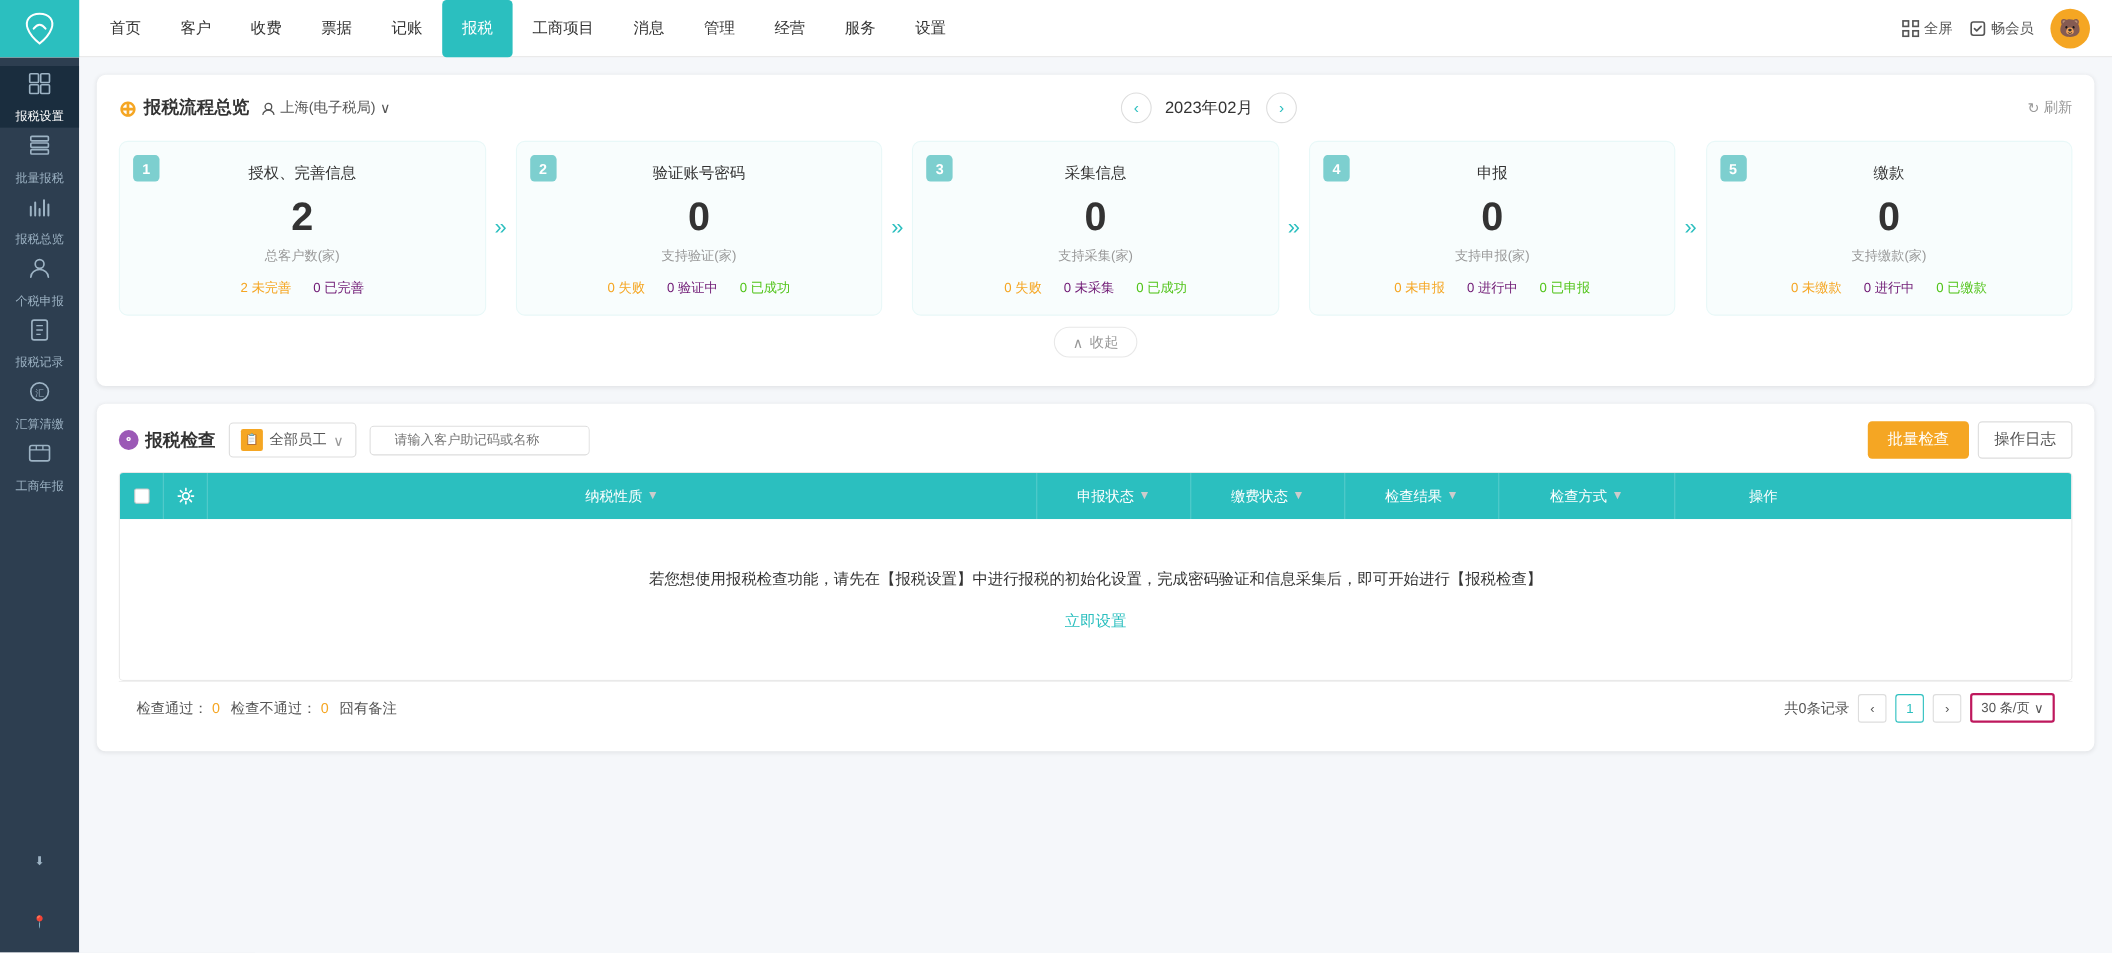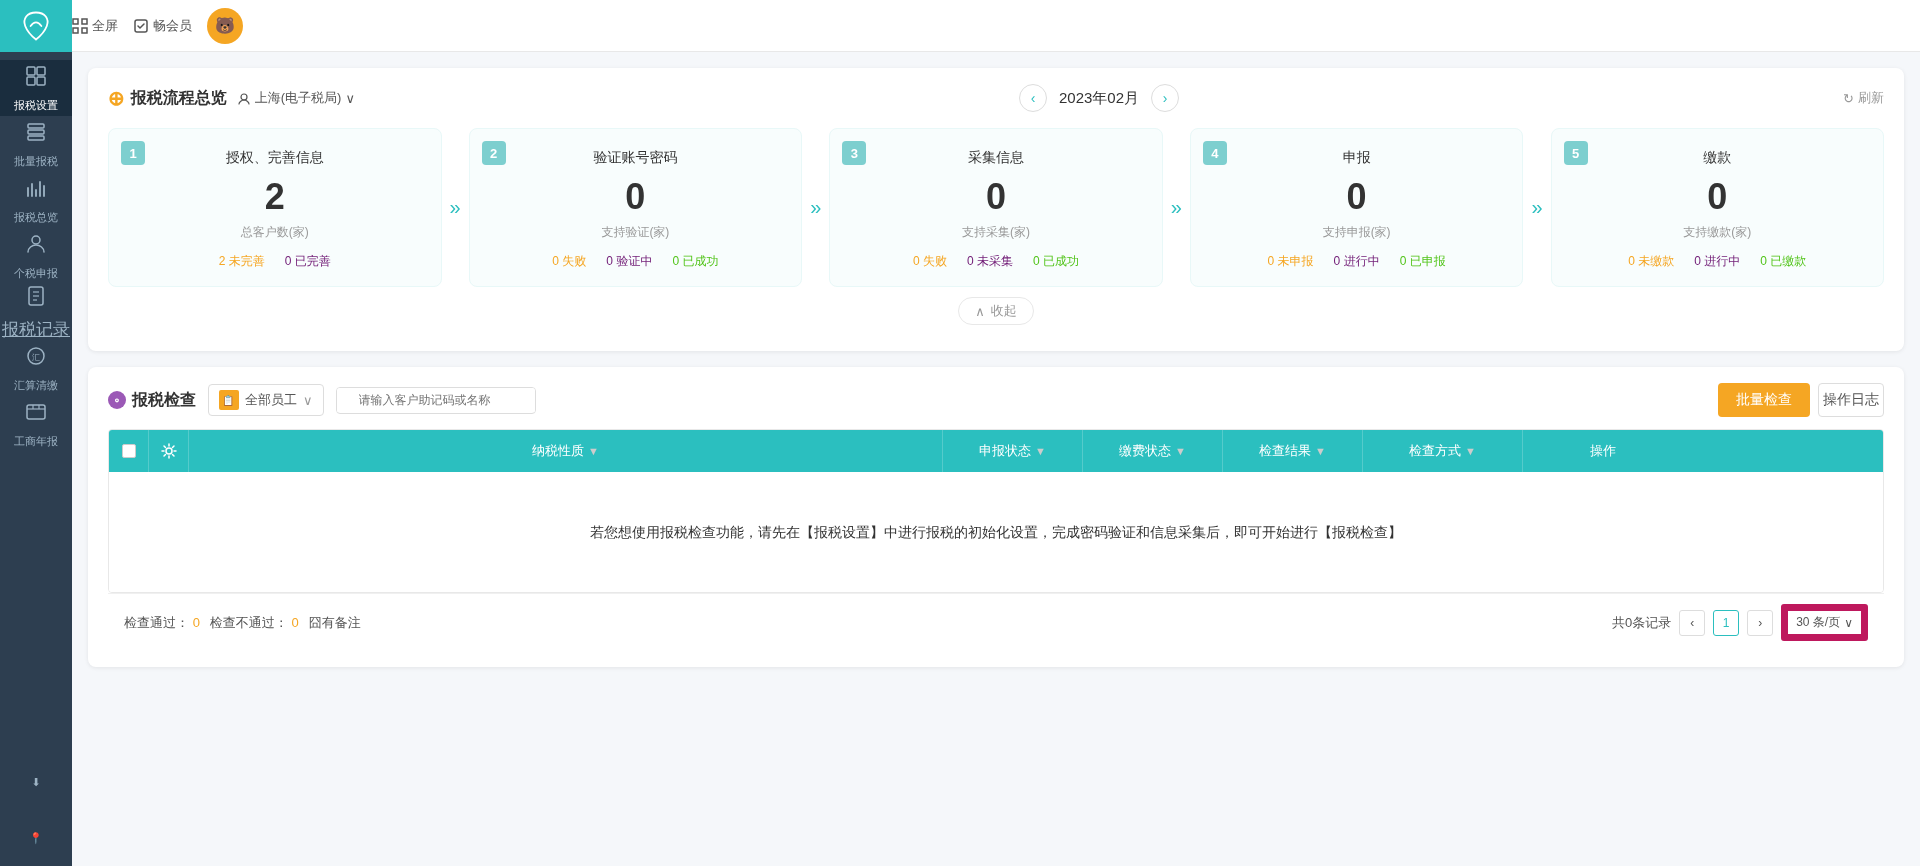--- a/index.html
+++ b/index.html
@@ -353,21 +353,21 @@
       border-radius: 4px;
       padding: 7px 18px;
       font-size: 14px;
       cursor: pointer;
     }
     .btn-outline {
       background: #fff;
       color: #555;
       border: 1px solid #ddd;
       border-radius: 4px;
-      padding: 7px 4px;
+      padding: 7px 14px;
       font-size: 14px;
       cursor: pointer;
     }
 
     
     .table-container {
       border: 1px solid #e8e8e8;
       border-radius: 4px;
       overflow: hidden;
     }
@@ -442,21 +442,21 @@
       display: flex;
       align-items: center;
       justify-content: center;
       color: #2bbfbf;
       font-size: 12px;
     }
     .per-page {
       display: flex;
       align-items: center;
       gap: 4px;
-      border: 7px solid #be185d;
+      border: 2px solid #be185d;
       border-radius: 3px;
       padding: 3px 8px;
       font-size: 12px;
       cursor: pointer;
       background: #fff;
     }
 
     
     ::-webkit-scrollbar { width: 6px; }
     ::-webkit-scrollbar-track { background: #f5f5f5; }
@@ -479,20 +479,34 @@
   </style>
 </head>
 <body>
 
 <div class="top-nav">
   <div class="top-nav-logo">
     <svg viewBox="0 0 40 40" fill="none" xmlns="http://www.w3.org/2000/svg">
       <path d="M20 5 C10 5, 5 12, 8 20 C11 28, 20 35, 20 35 C20 35, 29 28, 32 20 C35 12, 30 5, 20 5Z" stroke="#fff" stroke-width="2" fill="none"></path>
       <path d="M14 20 Q20 12 26 20" stroke="#fff" stroke-width="2" fill="none" stroke-linecap="round"></path>
     </svg>
+  </div>
+  <div class="top-nav-items">
+    <div class="top-nav-item">首页</div>
+    <div class="top-nav-item">客户</div>
+    <div class="top-nav-item">收费</div>
+    <div class="top-nav-item">票据</div>
+    <div class="top-nav-item">记账</div>
+    <div class="top-nav-item active">报税</div>
+    <div class="top-nav-item">工商项目</div>
+    <div class="top-nav-item">消息</div>
+    <div class="top-nav-item">管理</div>
+    <div class="top-nav-item">经营</div>
+    <div class="top-nav-item">服务</div>
+    <div class="top-nav-item">设置</div>
   </div>
   <div class="top-nav-right">
     <div class="fullscreen-btn">
       <svg width="16" height="16" viewBox="0 0 16 16" fill="none">
           <rect x="1" y="1" width="5" height="5" stroke="#555" stroke-width="1.5" fill="none"></rect>
           <rect x="10" y="1" width="5" height="5" stroke="#555" stroke-width="1.5" fill="none"></rect>
           <rect x="1" y="10" width="5" height="5" stroke="#555" stroke-width="1.5" fill="none"></rect>
           <rect x="10" y="10" width="5" height="5" stroke="#555" stroke-width="1.5" fill="none"></rect>
         </svg>
       <span>全屏</span>
@@ -551,21 +565,21 @@
     </div>
     <div class="sidebar-item">
       <span class="sidebar-icon">
         <svg width="24" height="24" viewBox="0 0 24 24" fill="none">
             <rect x="5" y="3" width="14" height="18" rx="2" stroke="#9db3c4" stroke-width="1.5" fill="none"></rect>
             <line x1="9" y1="8" x2="15" y2="8" stroke="#9db3c4" stroke-width="1.2"></line>
             <line x1="9" y1="12" x2="15" y2="12" stroke="#9db3c4" stroke-width="1.2"></line>
             <line x1="9" y1="16" x2="13" y2="16" stroke="#9db3c4" stroke-width="1.2"></line>
           </svg>
       </span>
-      <span style="font-size:17px;text-decoration:underline;">报税记录</span>
+      <span style="font-size:11px;">报税记录</span>
     </div>
     <div class="sidebar-item">
       <span class="sidebar-icon">
         <svg width="24" height="24" viewBox="0 0 24 24" fill="none">
             <circle cx="12" cy="12" r="8" stroke="#9db3c4" stroke-width="1.5" fill="none"></circle>
             <text x="8" y="16" fill="#9db3c4" font-size="8" font-family="Arial">汇</text>
           </svg>
       </span>
       <span style="font-size:11px;">汇算清缴</span>
     </div>
@@ -749,20 +763,23 @@
             <span>检查方式</span>
             <span class="filter-icon">▼</span>
           </div>
           <div class="th">
             <span>操作</span>
           </div>
         </div>
         <div class="table-body">
           <div class="empty-msg">
             <div>若您想使用报税检查功能，请先在【报税设置】中进行报税的初始化设置，完成密码验证和信息采集后，即可开始进行【报税检查】</div>
+            <div style="margin-top:10px;">
+              <a style="color:#2bbfbf;">立即设置</a>
+            </div>
           </div>
         </div>
       </div>
 
       <div class="table-footer">
         <div class="footer-left">
           <span class="footer-stat">
             <span>检查通过：</span>
             <a style="color:#f5a623;cursor:pointer;">0</a>
           </span>

